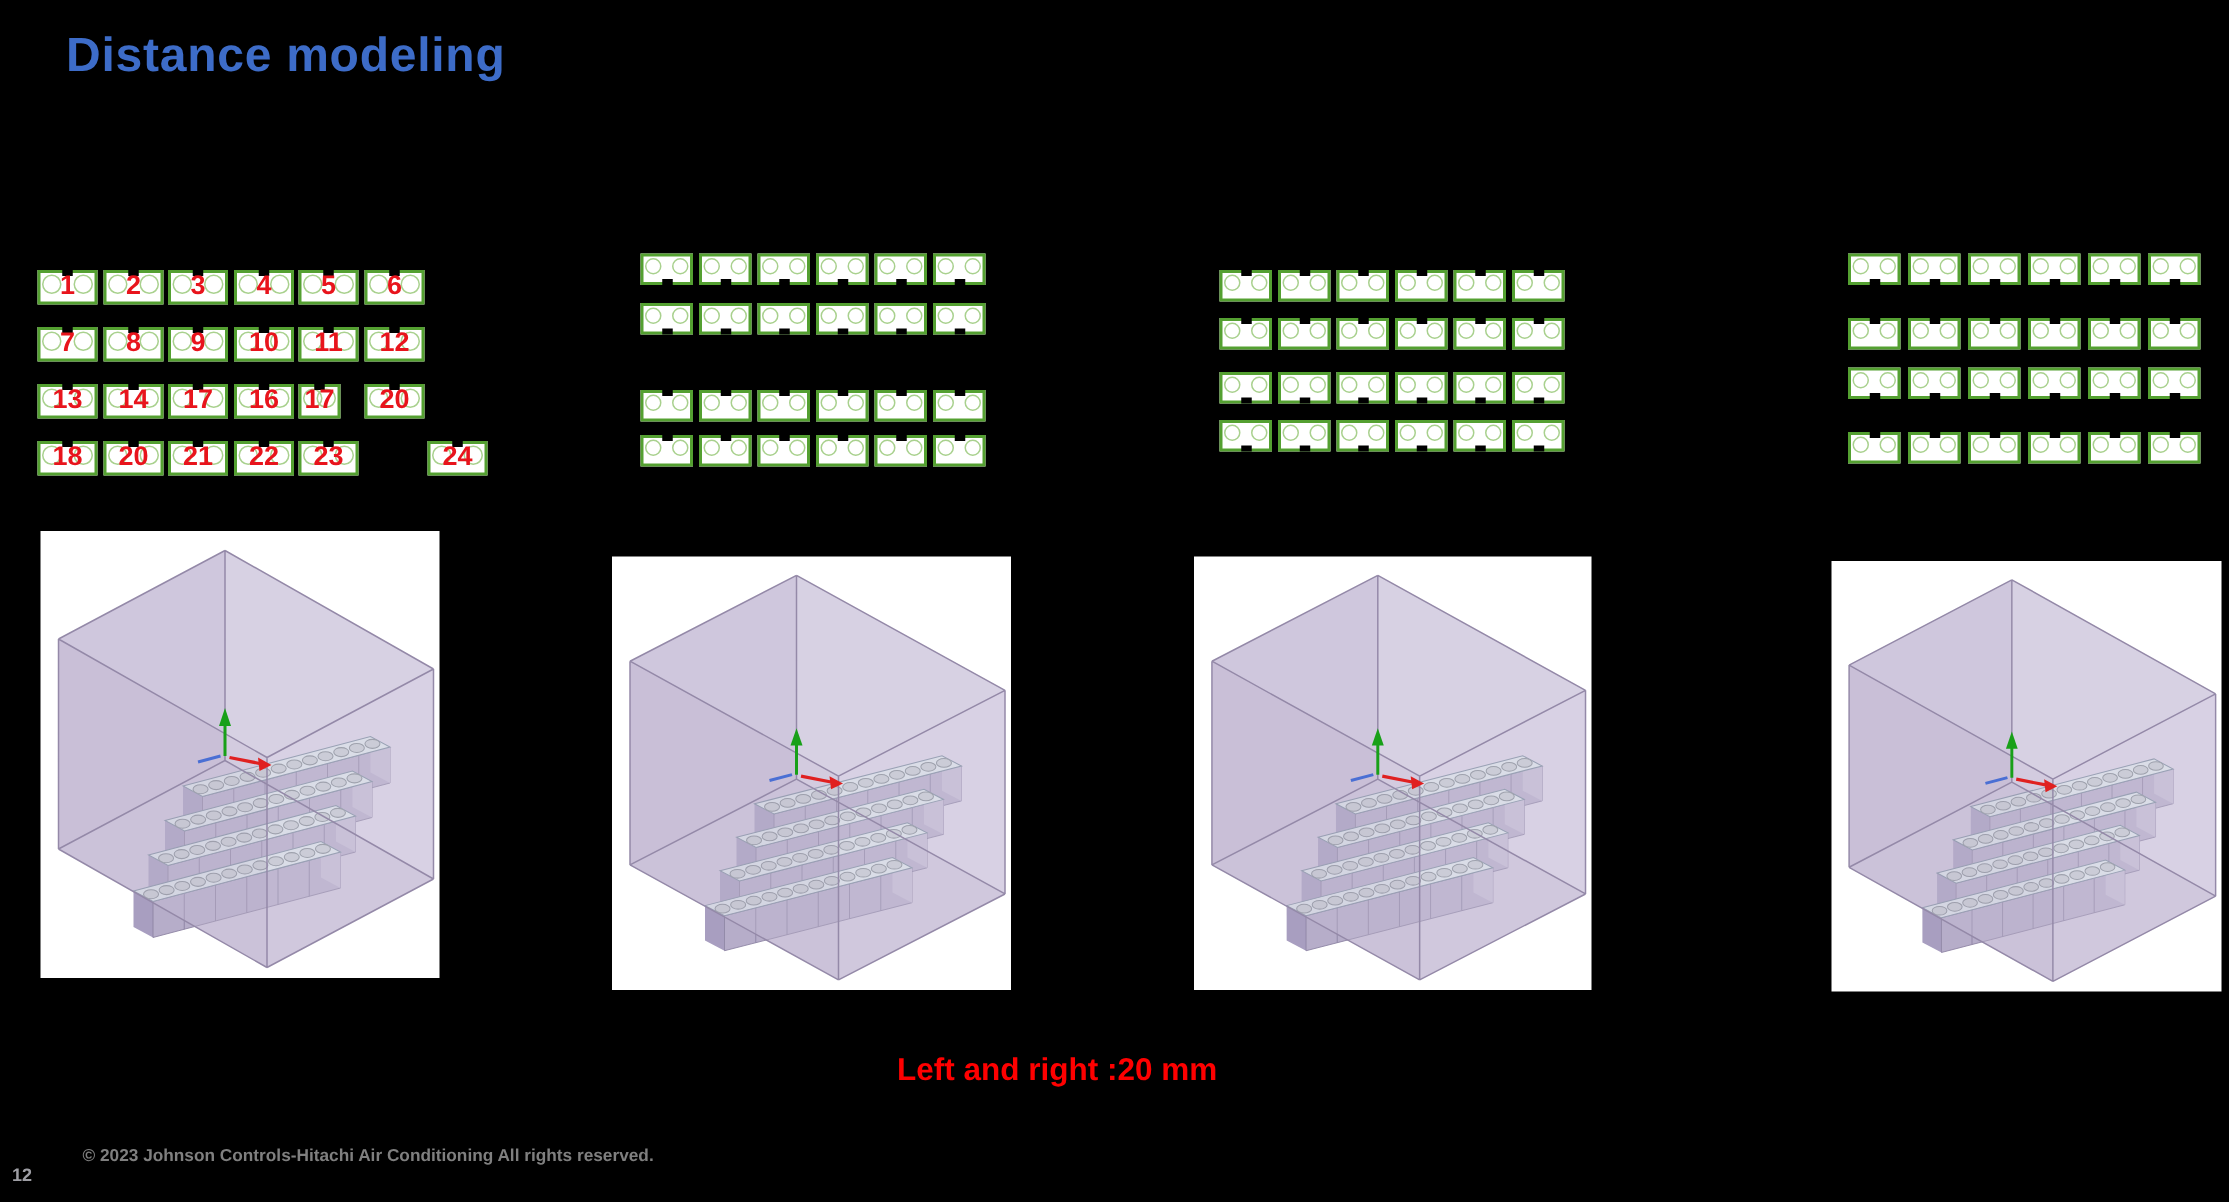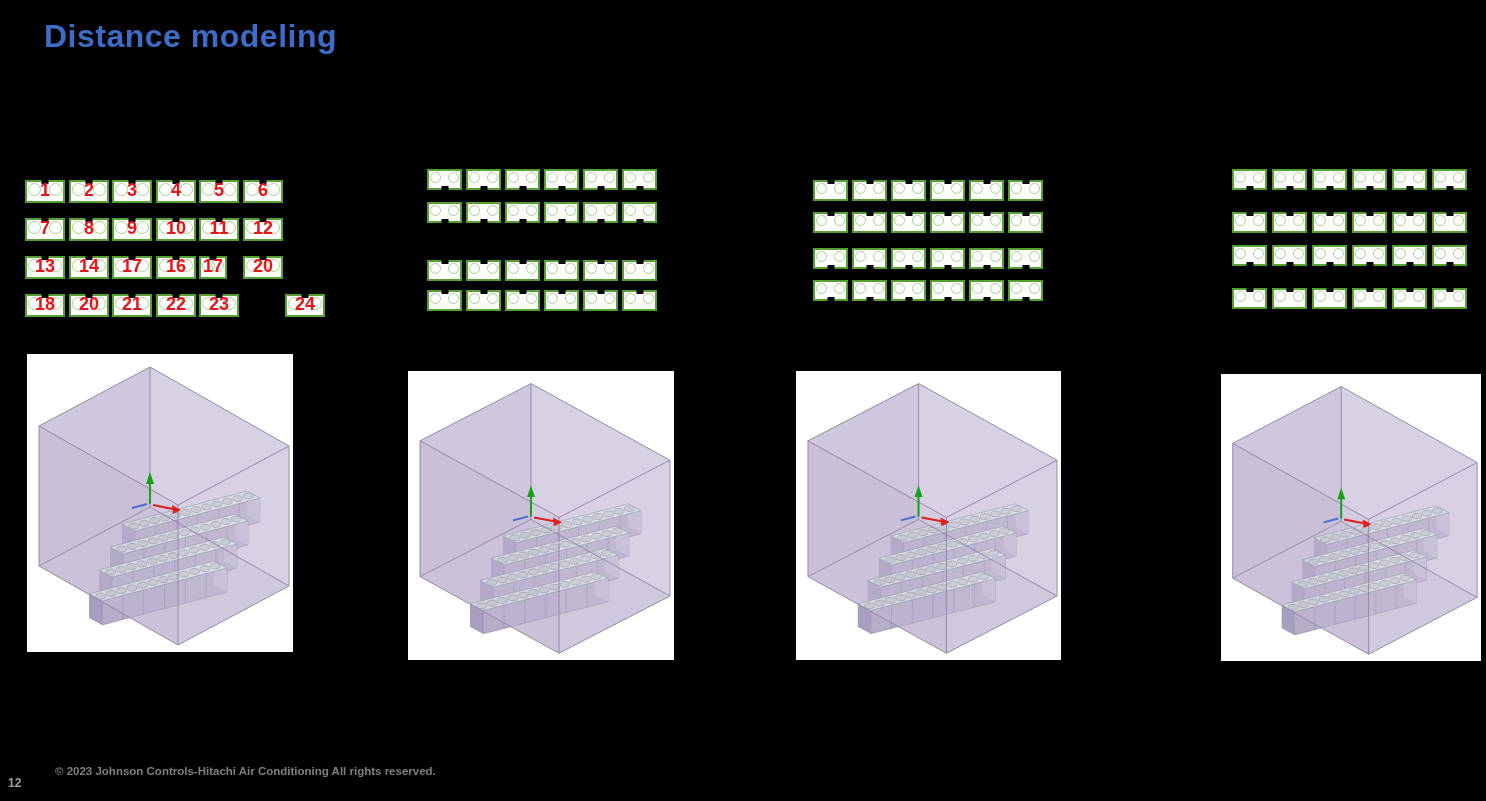--- a/index.html
+++ b/index.html
@@ -983,19 +983,20 @@
             <polygon points="119,130 127,130 123,118" fill="#18a018"></polygon>
             <line x1="126" y1="151" x2="146" y2="155" stroke="#e02020" stroke-width="2.2"></line>
             <polygon points="145,151 146,160 154,156" fill="#e02020"></polygon>
             <line x1="120" y1="150" x2="105" y2="154" stroke="#4a6fd4" stroke-width="2"></line>
           </g>
         </svg>
       </div>
     </div>
 
   <div class="notes">
+    <div class="line">Left and right :20 mm</div>
   </div>
 
   <div class="copyright">© 2023 Johnson Controls-Hitachi Air Conditioning All rights reserved.</div>
 
   <div class="page-number">12</div>
 
 </div>
 
 </body></html>

